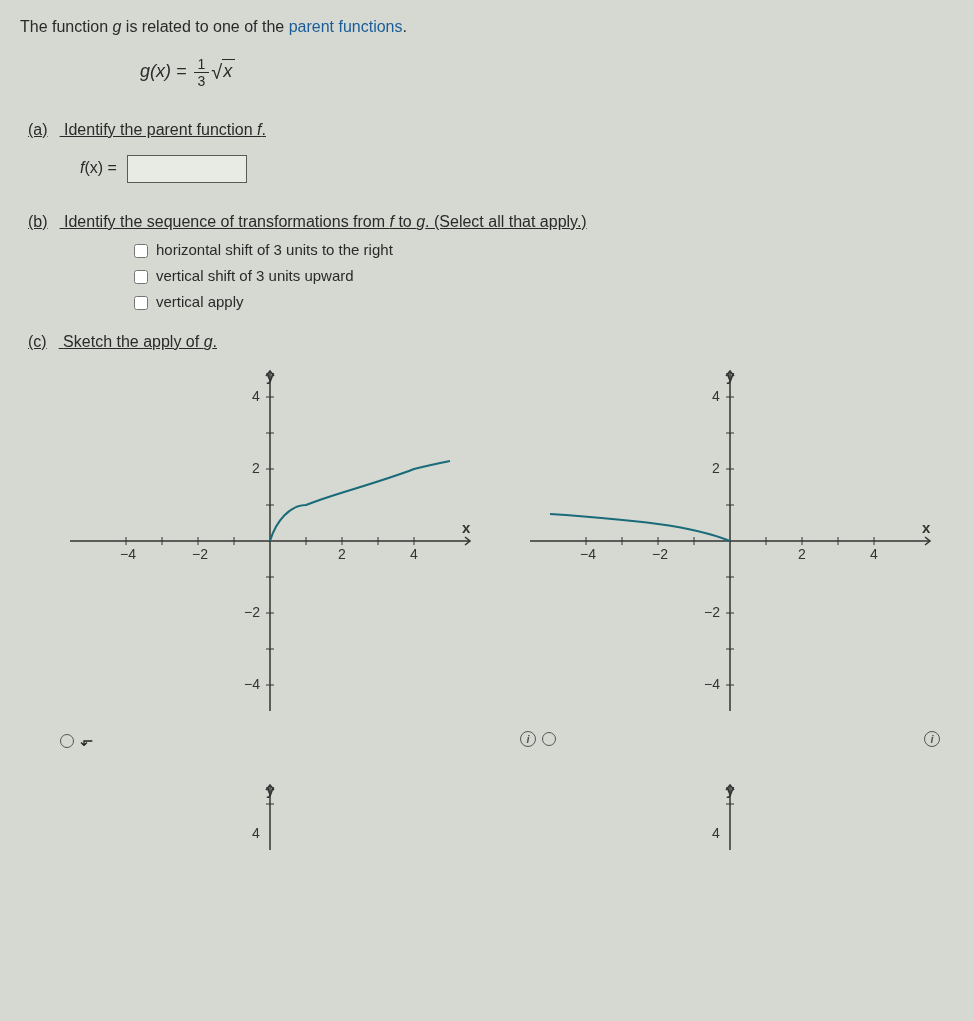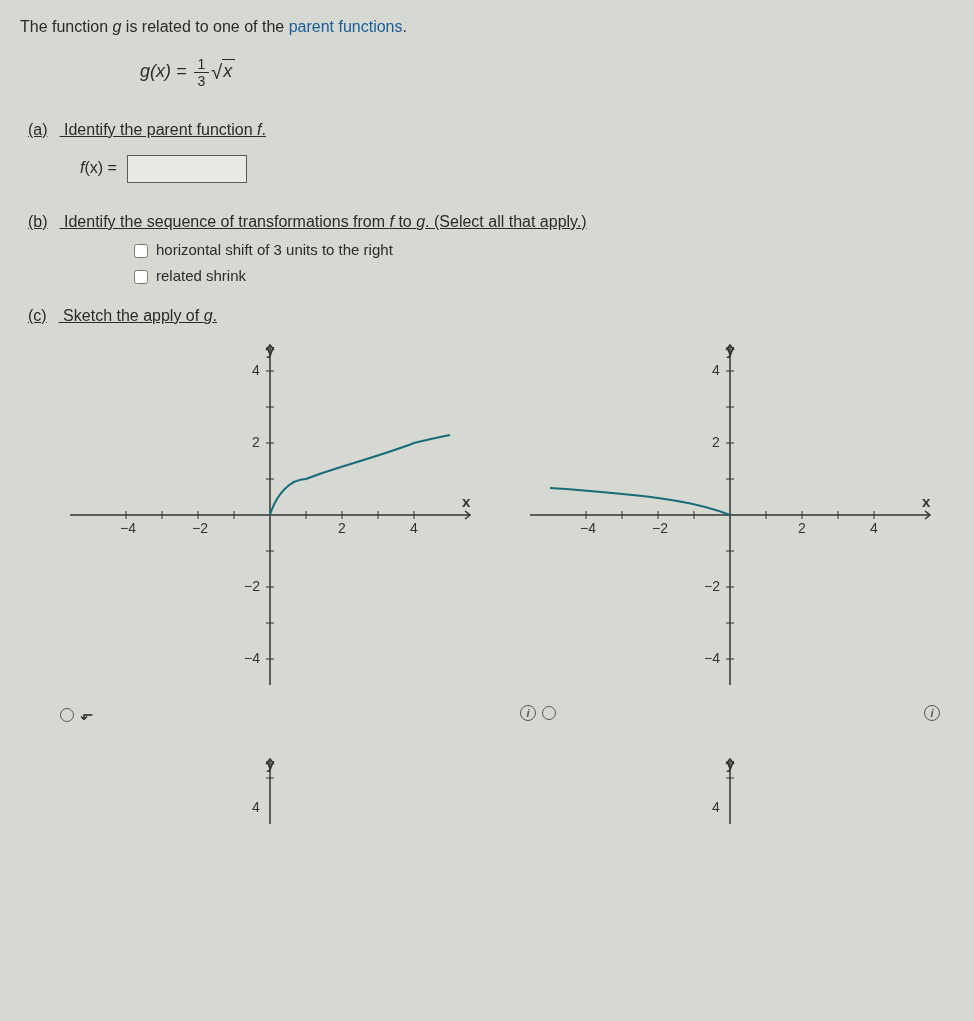--- a/index.html
+++ b/index.html
@@ -81,21 +81,25 @@
     <span>Identify the sequence of transformations from </span><span class="itx">f</span><span> to </span><span class="itx">g</span><span>. (Select all that apply.)</span>
   </div>
 
   <div class="checklist">
     <div class="check-row">
       <input type="checkbox" style="">
       <span>horizontal shift of 3 units to the right</span>
     </div>
     <div class="check-row">
       <input type="checkbox" style="">
-      <span>related shrink</span>
+      <span>vertical shift of 3 units upward</span>
+    </div>
+    <div class="check-row">
+      <input type="checkbox" style="">
+      <span>vertical apply</span>
     </div>
   </div>
 
   <div class="section">
     <span class="part-label">(c)</span>
     <span>Sketch the apply of </span><span class="itx">g</span><span>.</span>
   </div>
 
   <div class="graphs-row">
 

